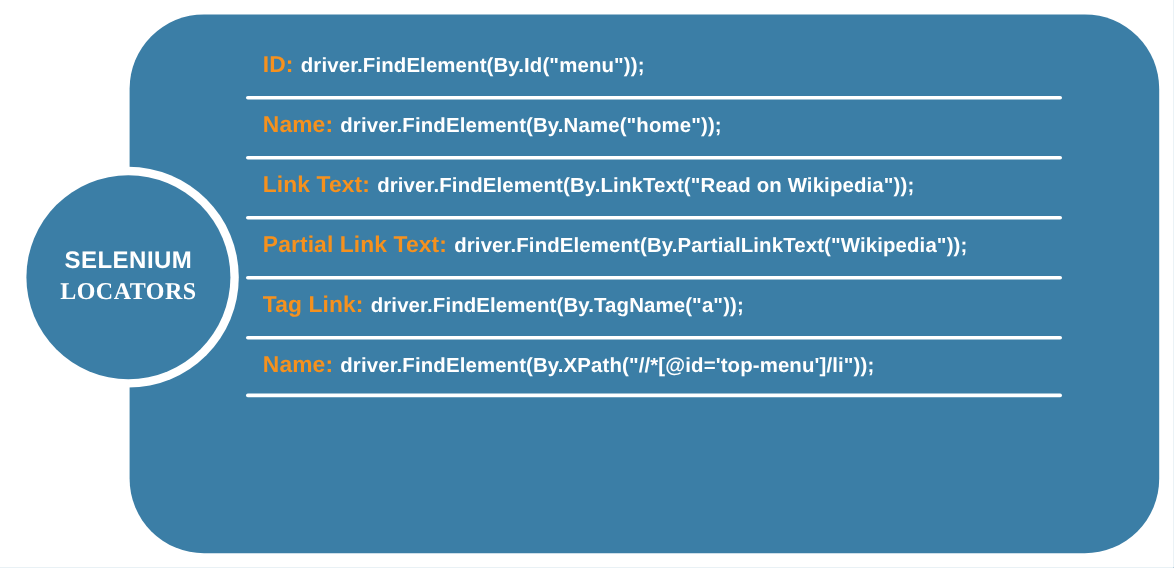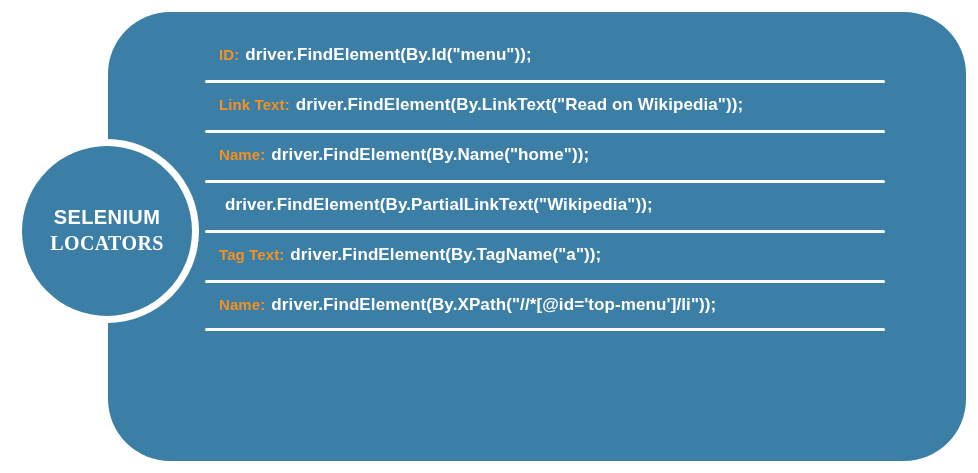--- a/index.html
+++ b/index.html
@@ -89,21 +89,21 @@
     background: #ffffff;
     border-radius: 2px;
   }
   .row-inner {
     padding-left: 14px;
     display: inline-flex;
     align-items: baseline;
   }
   .locator-name {
     color: #f5911e;
-    font-size: 15px;
+    font-size: 19px;
     font-weight: 700;
     letter-spacing: 0.1px;
   }
   .locator-code {
     color: #ffffff;
     font-size: 17px;
     font-weight: 700;
     letter-spacing: 0.1px;
     margin-left: 6px;
   }
@@ -126,42 +126,43 @@
 
     <div class="row">
       <div class="row-inner">
         <span class="locator-name">ID:</span>
         <span class="locator-code">driver.FindElement(By.Id("menu"));</span>
       </div>
     </div>
 
     <div class="row">
       <div class="row-inner">
+        <span class="locator-name">Name:</span>
+        <span class="locator-code">driver.FindElement(By.Name("home"));</span>
+      </div>
+    </div>
+
+    <div class="row">
+      <div class="row-inner">
         <span class="locator-name">Link Text:</span>
         <span class="locator-code">driver.FindElement(By.LinkText("Read on Wikipedia"));</span>
       </div>
     </div>
 
     <div class="row">
       <div class="row-inner">
-        <span class="locator-name">Name:</span>
-        <span class="locator-code">driver.FindElement(By.Name("home"));</span>
-      </div>
-    </div>
-
-    <div class="row">
-      <div class="row-inner">
+        <span class="locator-name">Partial Link Text:</span>
         <span class="locator-code">driver.FindElement(By.PartialLinkText("Wikipedia"));</span>
       </div>
     </div>
 
 
     <div class="row">
       <div class="row-inner">
-        <span class="locator-name">Tag Text:</span>
+        <span class="locator-name">Tag Link:</span>
         <span class="locator-code">driver.FindElement(By.TagName("a"));</span>
       </div>
     </div>
 
 
     <div class="row last">
       <div class="row-inner">
         <span class="locator-name">Name:</span>
         <span class="locator-code">driver.FindElement(By.XPath("//*[@id='top-menu']/li"));</span>
       </div>

